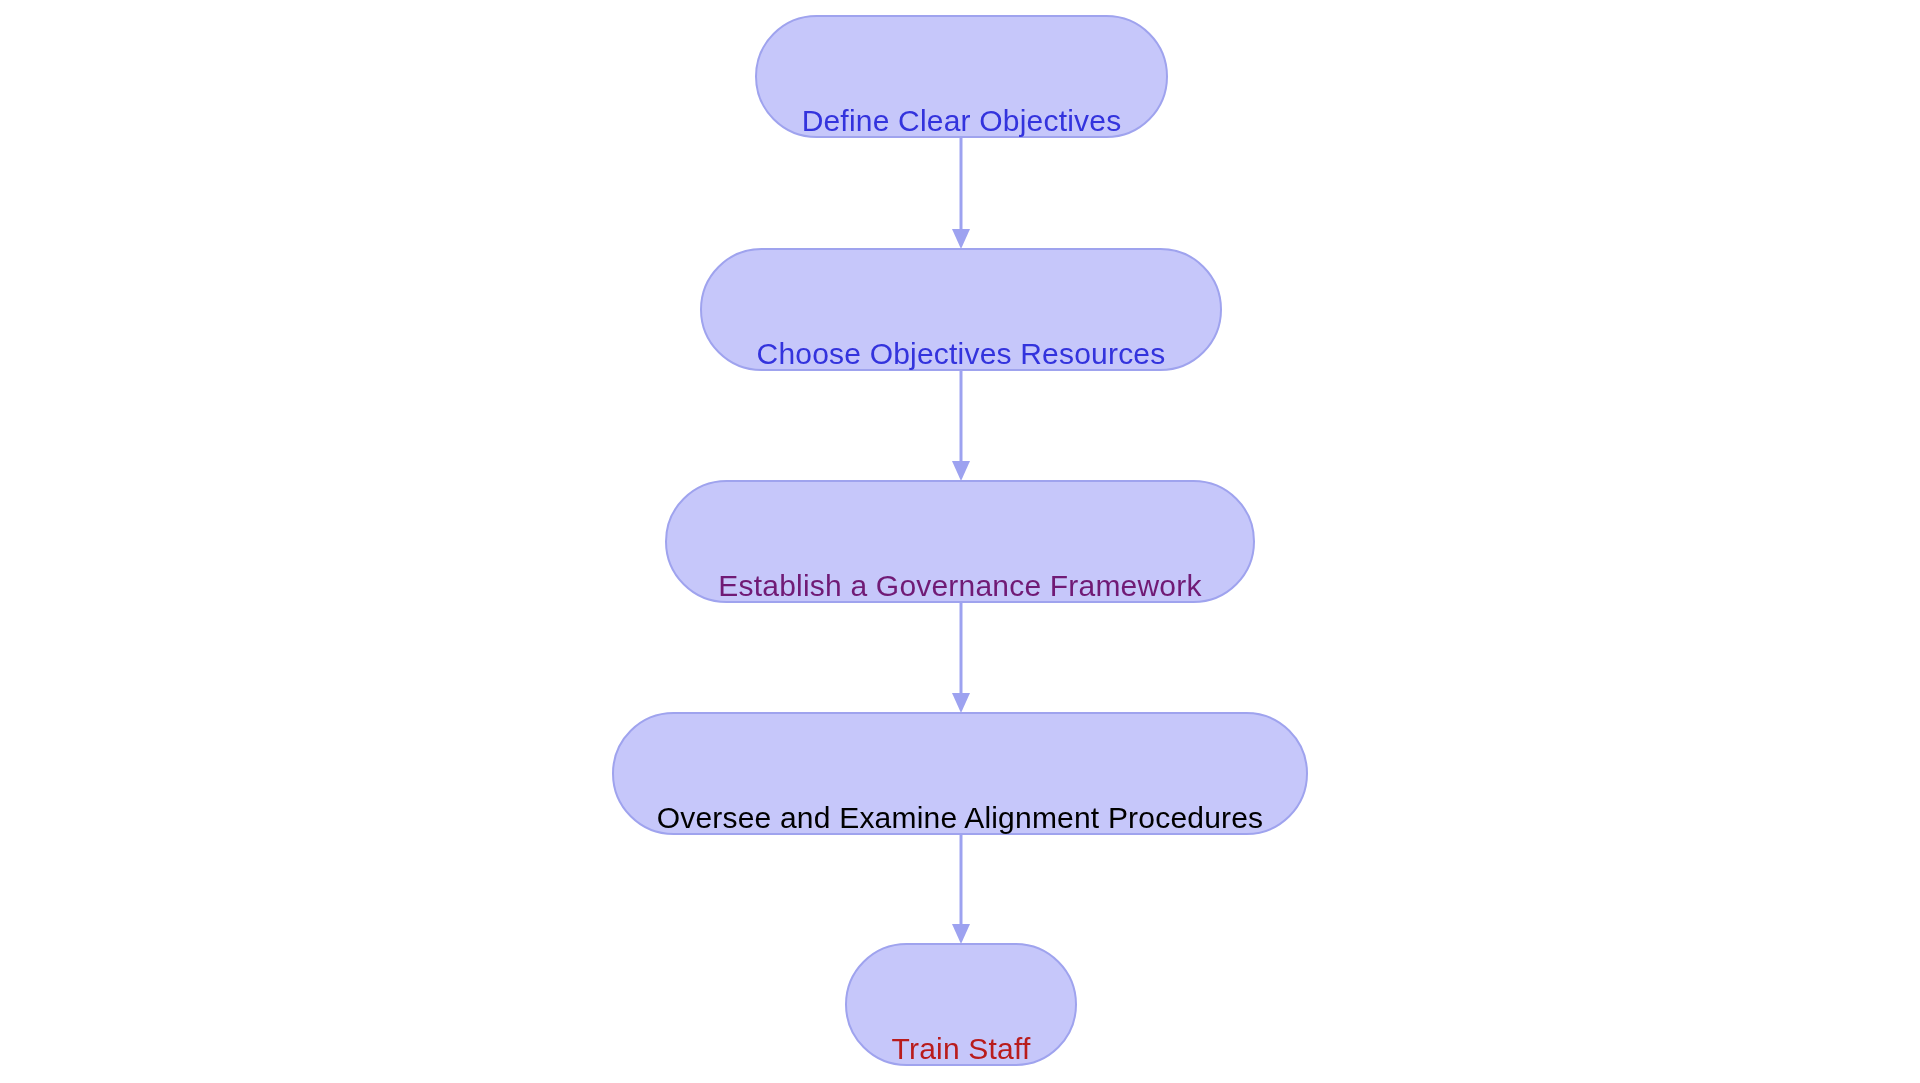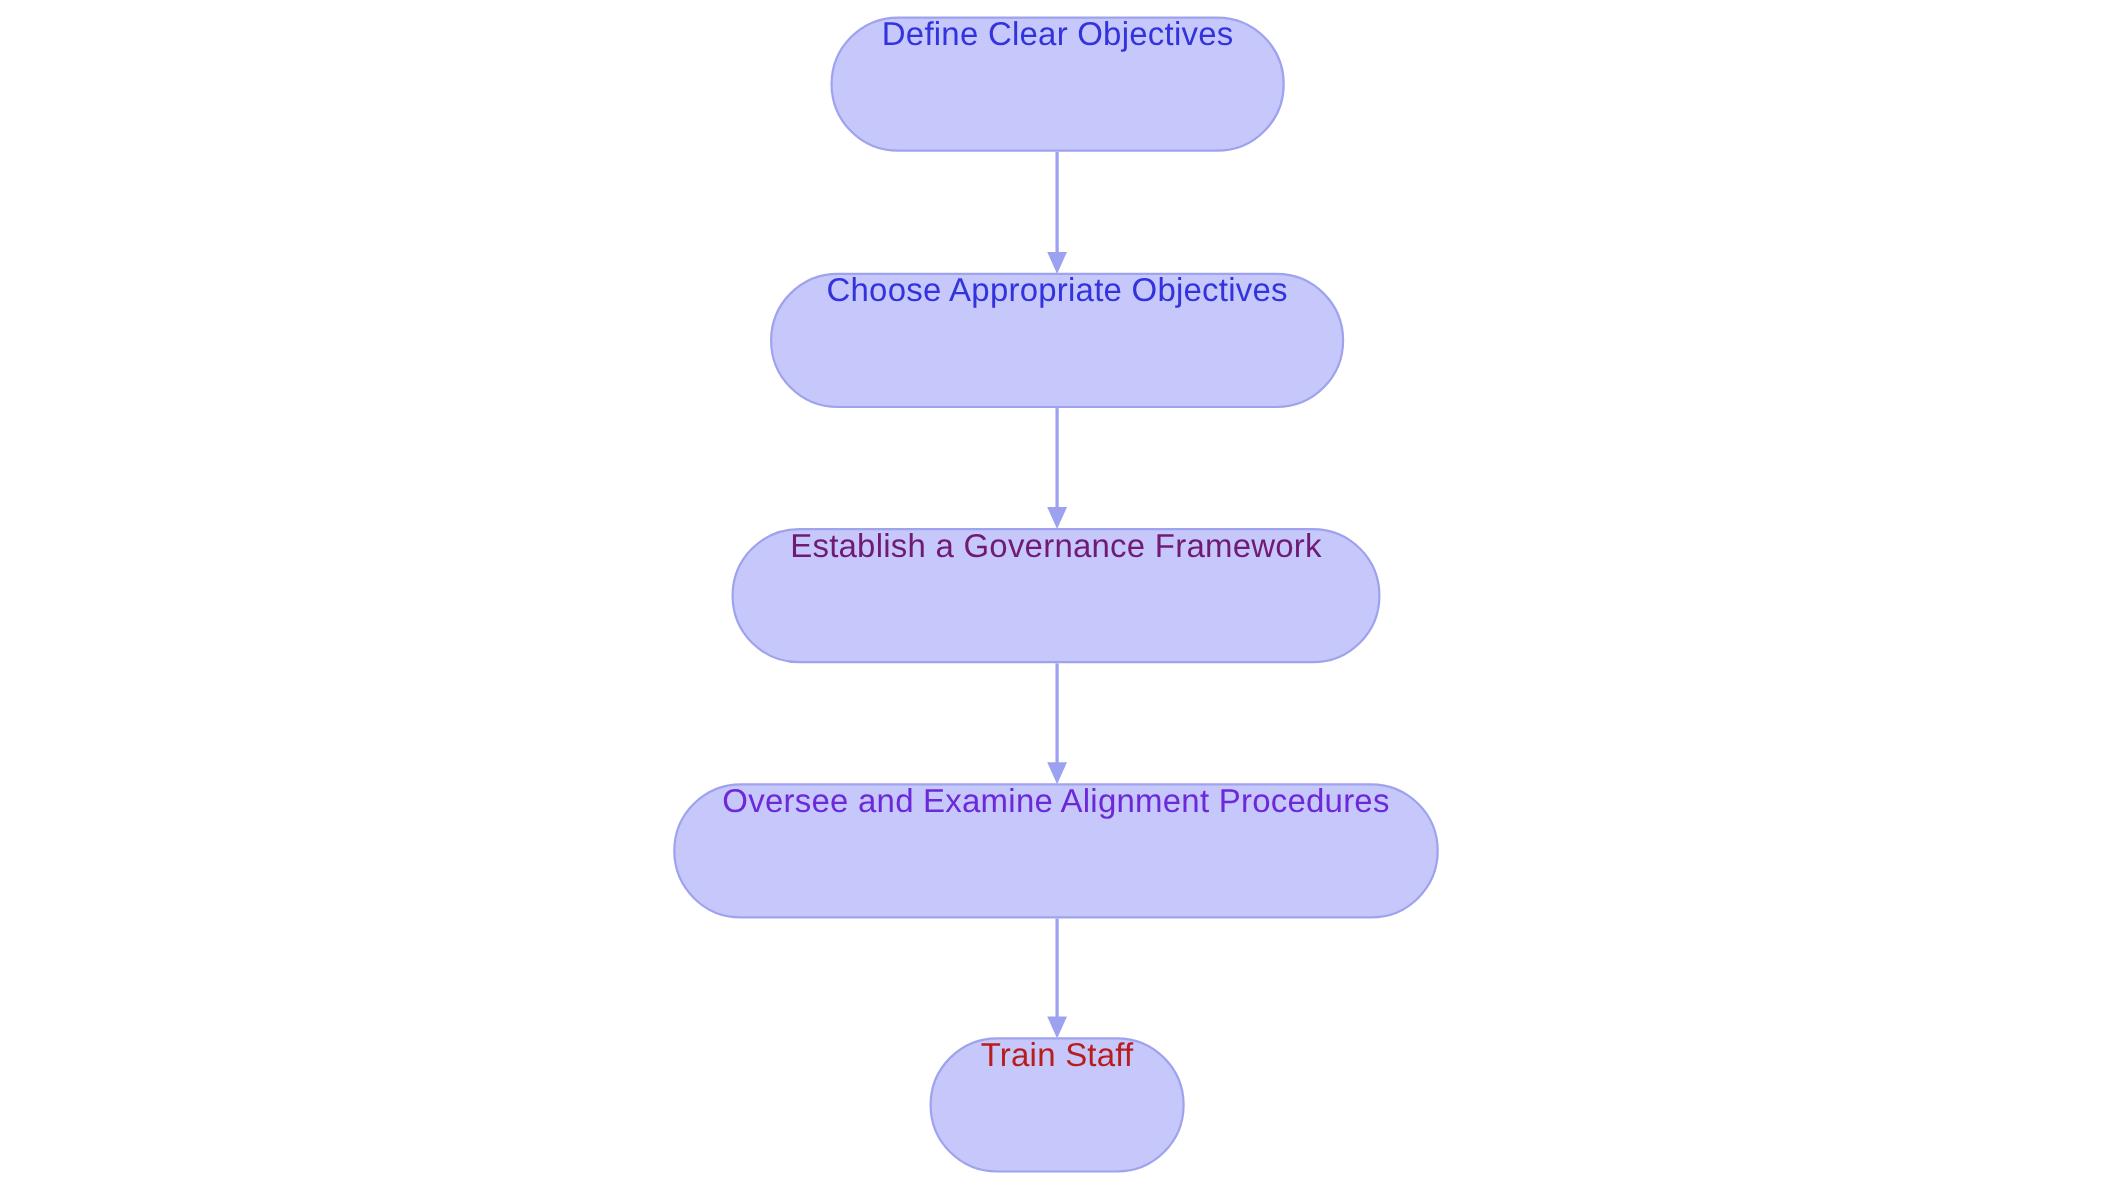--- a/index.html
+++ b/index.html
@@ -18,21 +18,21 @@
     background: #ffffff;
     overflow: hidden;
   }
   .flow-node {
     position: absolute;
     box-sizing: border-box;
     background: #c6c7fa;
     border: 2px solid #9fa3ee;
     border-radius: 9999px;
     display: flex;
-    align-items: flex-start;
+    align-items: flex-end;
     justify-content: center;
     height: 123px;
   }
   .flow-node-label {
     color: #3333dd;
     font-family: "Liberation Sans", sans-serif;
     font-size: 30px;
     font-weight: 400;
     line-height: 1;
     letter-spacing: 0.2px;
@@ -80,28 +80,28 @@
       <line class="edge-line" x1="961" y1="835" x2="961" y2="925" style="stroke: rgb(157, 162, 240);"></line>
       <polygon class="edge-head" points="952,924 970,924 961,944" style="fill: rgb(157, 162, 240);"></polygon>
     </g>
   </svg>
 
   <div class="flow-node" style="left: 755px; top: 15px; width: 413px; height: 123px; background: rgb(198, 199, 250); border-color: rgb(159, 163, 238);">
     <span class="flow-node-label" style="color: rgb(51, 51, 221);">Define Clear Objectives</span>
   </div>
 
   <div class="flow-node" style="left: 700px; top: 248px; width: 522px; height: 123px; background: rgb(198, 199, 250); border-color: rgb(159, 163, 238);">
-    <span class="flow-node-label" style="color: rgb(51, 51, 221);">Choose Appropriate Objectives</span>
+    <span class="flow-node-label" style="color: rgb(51, 51, 221);">Choose Objectives Resources</span>
   </div>
 
   <div class="flow-node" style="left: 665px; top: 480px; width: 590px; height: 123px; background: rgb(198, 199, 250); border-color: rgb(159, 163, 238);">
     <span class="flow-node-label" style="color: #701a75;">Establish a Governance Framework</span>
   </div>
 
   <div class="flow-node" style="left: 612px; top: 712px; width: 696px; height: 123px; background: rgb(198, 199, 250); border-color: rgb(159, 163, 238);">
-    <span class="flow-node-label" style="color: #6d28d9;">Oversee and Examine Alignment Procedures</span>
+    <span class="flow-node-label" style="color: #000000;">Oversee and Examine Alignment Procedures</span>
   </div>
 
   <div class="flow-node" style="left: 845px; top: 943px; width: 232px; height: 123px; background: rgb(198, 199, 250); border-color: rgb(159, 163, 238);">
     <span class="flow-node-label" style="color: #b91c1c;">Train Staff</span>
   </div>
 
 </div>
 
 </body></html>

